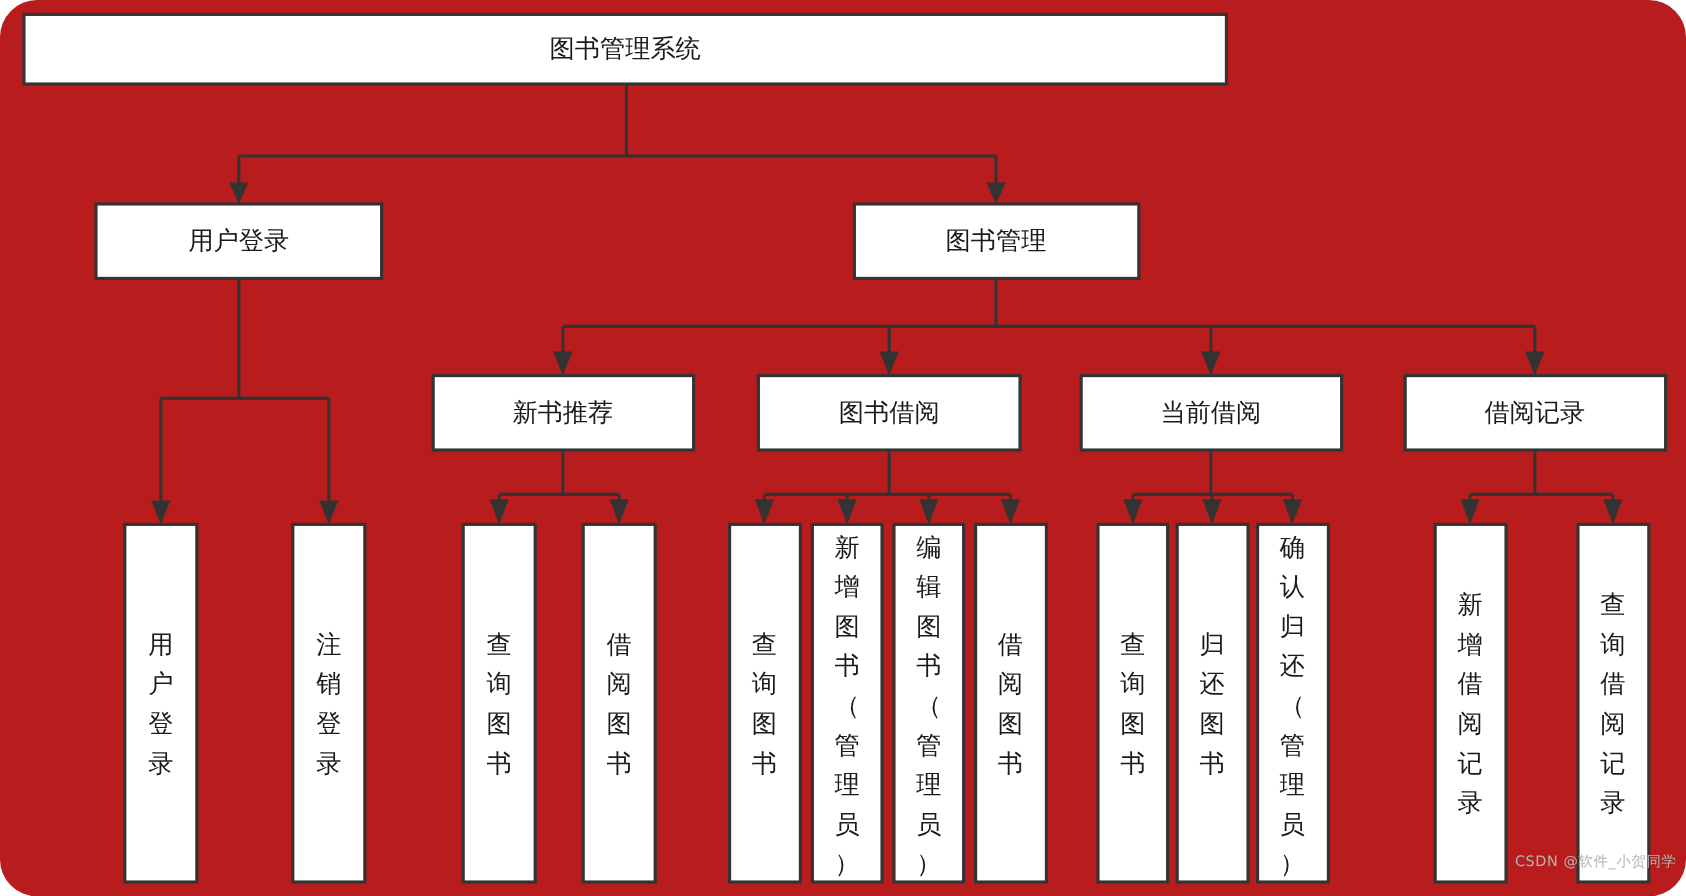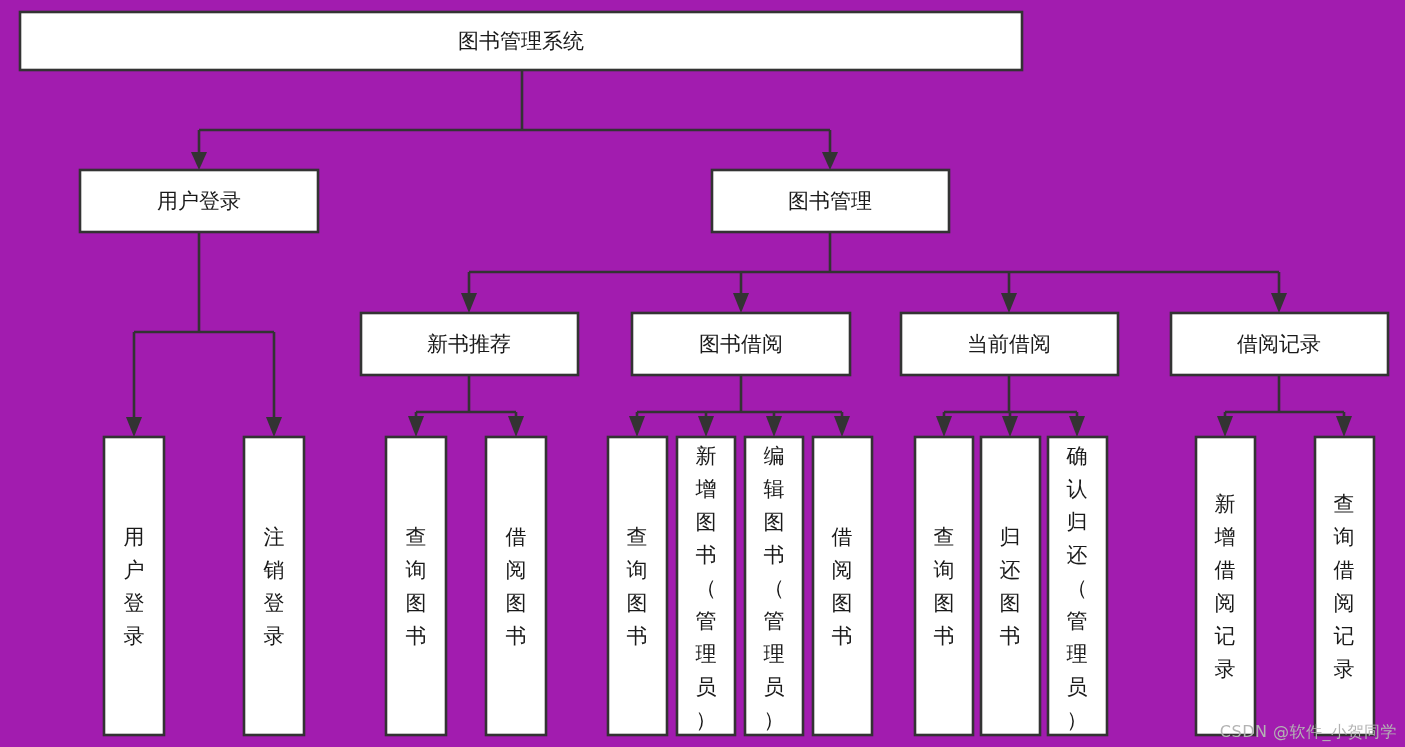--- a/index.html
+++ b/index.html
@@ -11,21 +11,22 @@
   body {
     width: 1405px;
     height: 747px;
     overflow: hidden;
     font-family: "DejaVu Sans", "Liberation Sans", sans-serif;
   }
   #diagram-root {
     position: relative;
     width: 1405px;
     height: 747px;
-    background: #a21caf;
+    background: #b91c1c;
+    border-radius: 31px;
   }
   svg.diagram-canvas {
     position: absolute;
     top: 0;
     left: 0;
     width: 1405px;
     height: 747px;
     display: block;
   }
   .node-box {
@@ -54,23 +55,23 @@
   .node-label-v {
     font-family: "DejaVu Sans", "Liberation Sans", sans-serif;
     font-size: 21px;
     fill: #1a1a1a;
     text-anchor: middle;
     white-space: pre;
   }
   .watermark-text {
     position: absolute;
     right: 8px;
-    bottom: 4px;
-    font-family: "DejaVu Sans", "Liberation Sans", sans-serif;
-    font-size: 16px;
+    bottom: 20px;
+    font-family: "DejaVu Sans", "Liberation Sans", sans-serif;
+    font-size: 12px;
     color: #b3b3b3;
     letter-spacing: 0.5px;
     user-select: none;
     pointer-events: none;
     white-space: nowrap;
   }
 </style>
 </head>
 <body>
 

